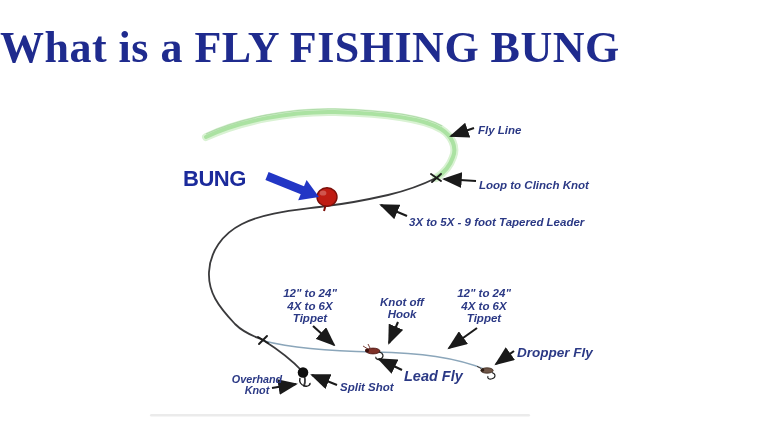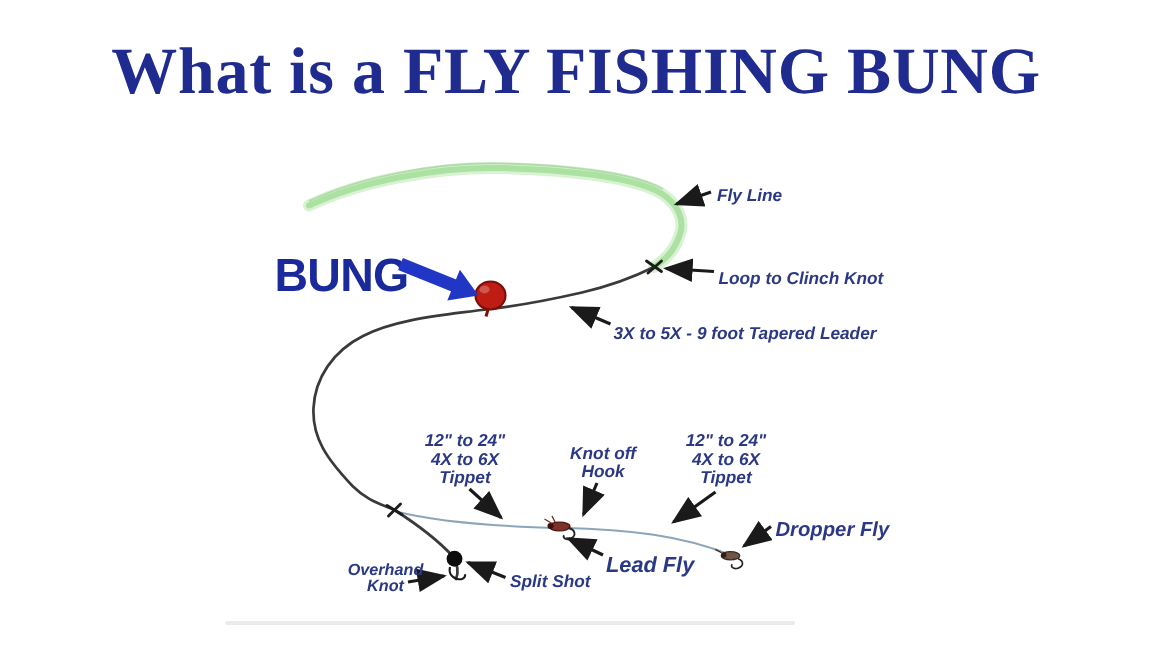--- a/index.html
+++ b/index.html
@@ -1,22 +1,22 @@
 <!DOCTYPE html>
 <html style="--title-text: #1f2b8e; --label-text: #2b3985; --bung-text: #1b2a9b; --arrow-blue: #2236c5; --arrow-black: #1a1a1a; --fly-line: #abe2a2; --fly-line-halo: #d9f2d3; --leader-line: #3a3a3c; --tippet-line: #8ba6ba; --bung-fill: #bf1c13; --bung-stroke: #7c0f09;"><head>
 <meta charset="utf-8">
 <style>
   html,body{margin:0;padding:0;background:#ffffff;}
   .stage{position:relative;width:768px;height:432px;background:#fff;overflow:hidden;
          font-family:"Liberation Sans",sans-serif;}
-  h1.title{position:absolute;left:0;right:0;top:22px;margin:0;text-align:center;
+  h1.title{position:absolute;left:0;right:0;top:22px;margin:0;
            font-family:"Liberation Serif",serif;font-weight:700;font-size:44px;
            letter-spacing:.5px;color:var(--title-text,#1f2b8e);}
   .bung-word{position:absolute;left:183px;top:166px;
-             font-family:"Liberation Sans",sans-serif;font-weight:700;font-size:31px;
+             font-family:"Liberation Sans",sans-serif;font-weight:700;font-size:22px;
              letter-spacing:-.5px;color:var(--bung-text,#1b2a9b);}
   svg.diagram{position:absolute;left:0;top:0;width:768px;height:432px;}
   .flyline-halo{fill:none;stroke:var(--fly-line-halo,#d9f2d3);stroke-width:8;stroke-linecap:round;}
   .flyline-core{fill:none;stroke:var(--fly-line,#abe2a2);stroke-width:4;stroke-linecap:round;}
   .flyline-edge{fill:none;stroke:#86c47f;stroke-width:1.1;opacity:.5;}
   .leader{fill:none;stroke:var(--leader-line,#3a3a3c);stroke-width:1.8;stroke-linecap:round;}
   .tippet{fill:none;stroke:var(--tippet-line,#8ba6ba);stroke-width:1.3;stroke-linecap:round;}
   .knotmark{stroke:#1c1c1c;stroke-width:1.9;stroke-linecap:round;}
   .arrow{fill:none;stroke:var(--arrow-black,#1a1a1a);stroke-width:2.1;marker-end:url(#ah);}
   .lbl{font-family:"Liberation Sans",sans-serif;font-style:italic;font-weight:700;

